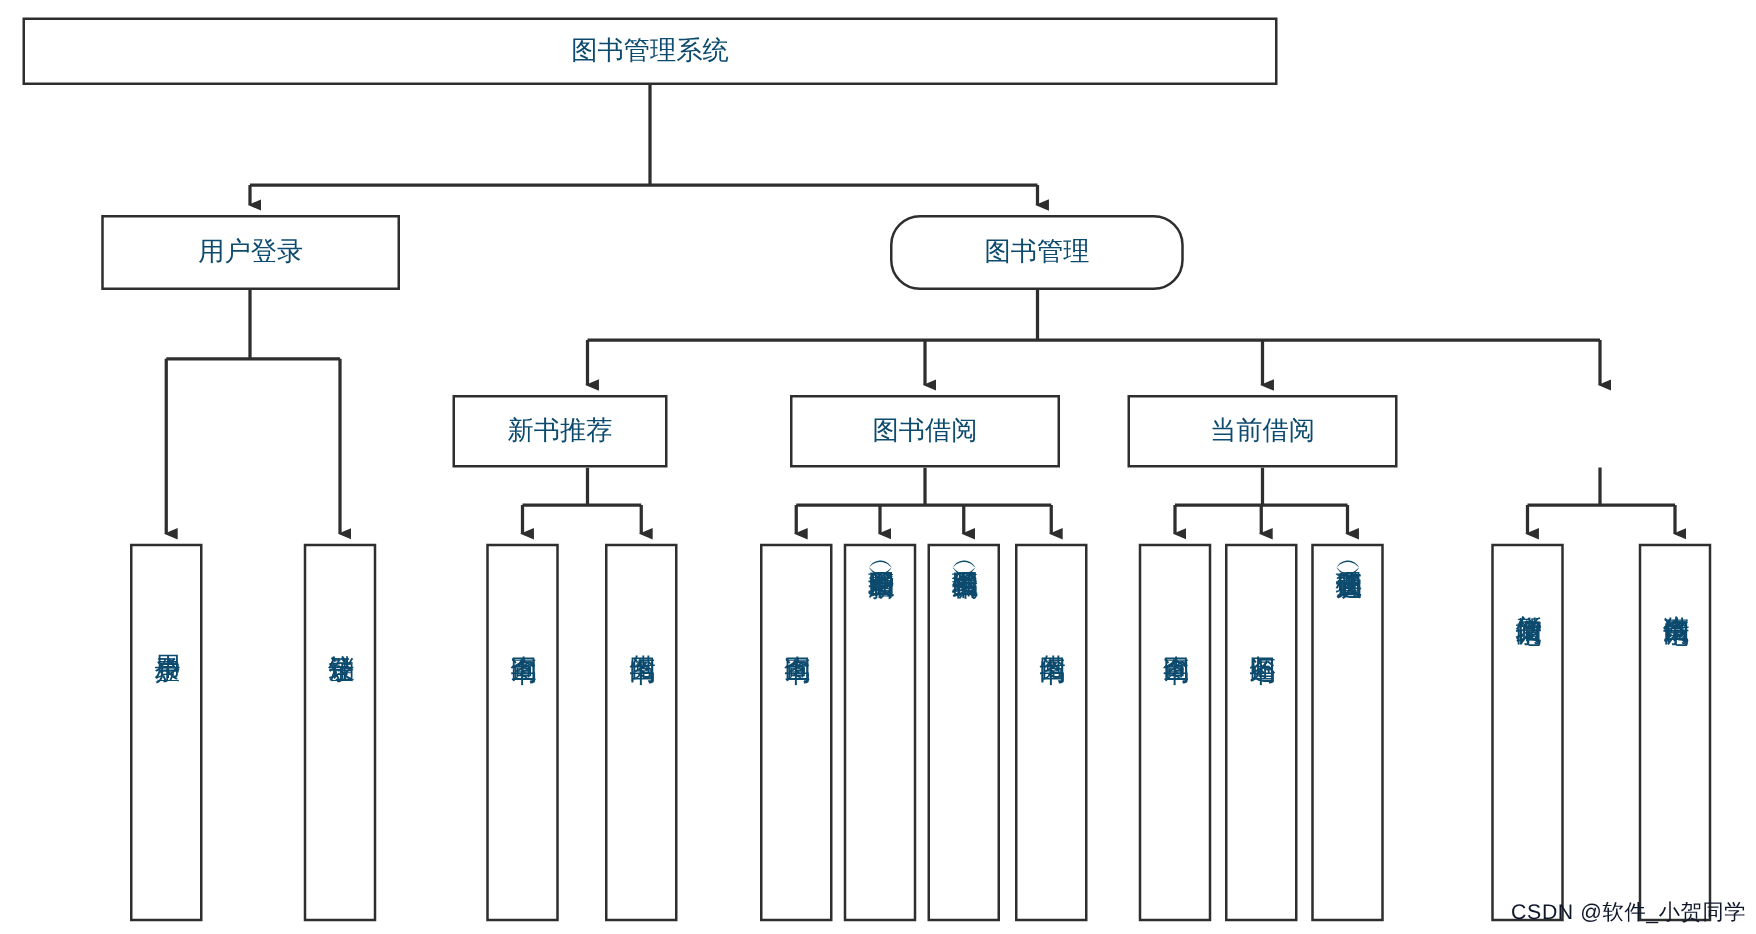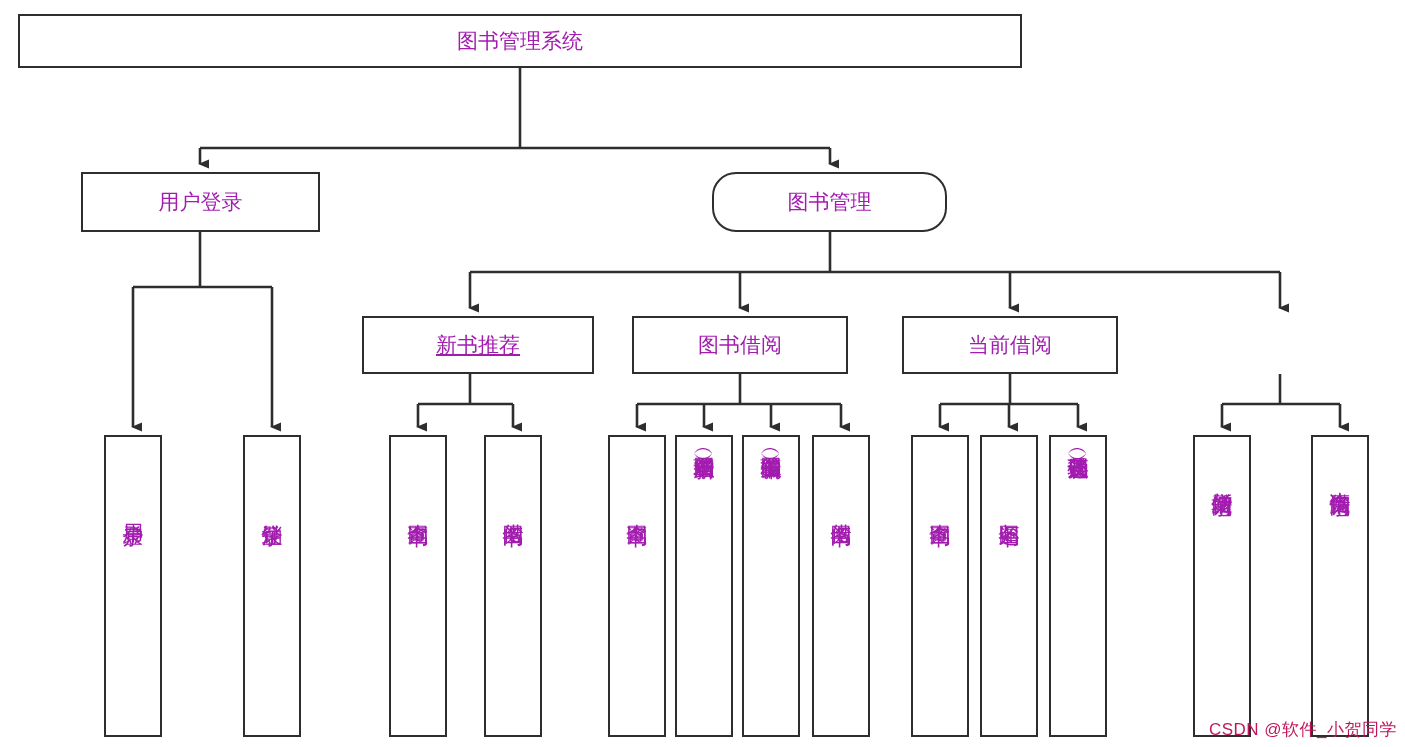--- a/index.html
+++ b/index.html
@@ -26,21 +26,21 @@
     pointer-events: none;
   }
   .node {
     position: absolute;
     box-sizing: border-box;
     background: #ffffff;
     border: 2px solid #2e2e2e;
     display: flex;
     align-items: center;
     justify-content: center;
-    color: #a21caf;
+    color: #0c4a6e;
     line-height: 1.18;
     text-align: center;
   }
   .node.root {
     font-size: 21px;
   }
   .node.branch {
     font-size: 21px;
   }
   .node.leaf {
@@ -58,21 +58,21 @@
     display: block;
   }
   .leaf.tall .vlabel {
     letter-spacing: 0px;
   }
   .watermark {
     position: absolute;
     right: 8px;
     bottom: 6px;
     font-size: 17px;
-    color: #be185d;
+    color: #0f172a;
     letter-spacing: 0.5px;
     white-space: nowrap;
   }
 </style>
 </head>
 <body>
 
 <div id="canvas">
 
   <svg id="wires" viewBox="0 0 1405 747" width="1405" height="747" xmlns="http://www.w3.org/2000/svg">
@@ -129,21 +129,21 @@
     <span>图书管理系统</span>
   </div>
 
   <div class="node branch" style="left:81px; top:172px; width:239px; height:60px;">
     <span>用户登录</span>
   </div>
   <div class="node branch" style="left:712px; top:172px; width:235px; height:60px;border-radius:24px;">
     <span>图书管理</span>
   </div>
 
-  <div class="node branch" style="left:362px; top:316px; width:232px; height:58px;text-decoration:underline;">
+  <div class="node branch" style="left:362px; top:316px; width:172px; height:58px;">
     <span>新书推荐</span>
   </div>
   <div class="node branch" style="left:902px; top:316px; width:216px; height:58px;">
     <span>当前借阅</span>
   </div>
   <div class="node branch" style="left:632px; top:316px; width:216px; height:58px;">
     <span>图书借阅</span>
   </div>
 
   <div class="node leaf" style="left:104px; top:435px; width:58px; height:302px; padding-top:70px;">

